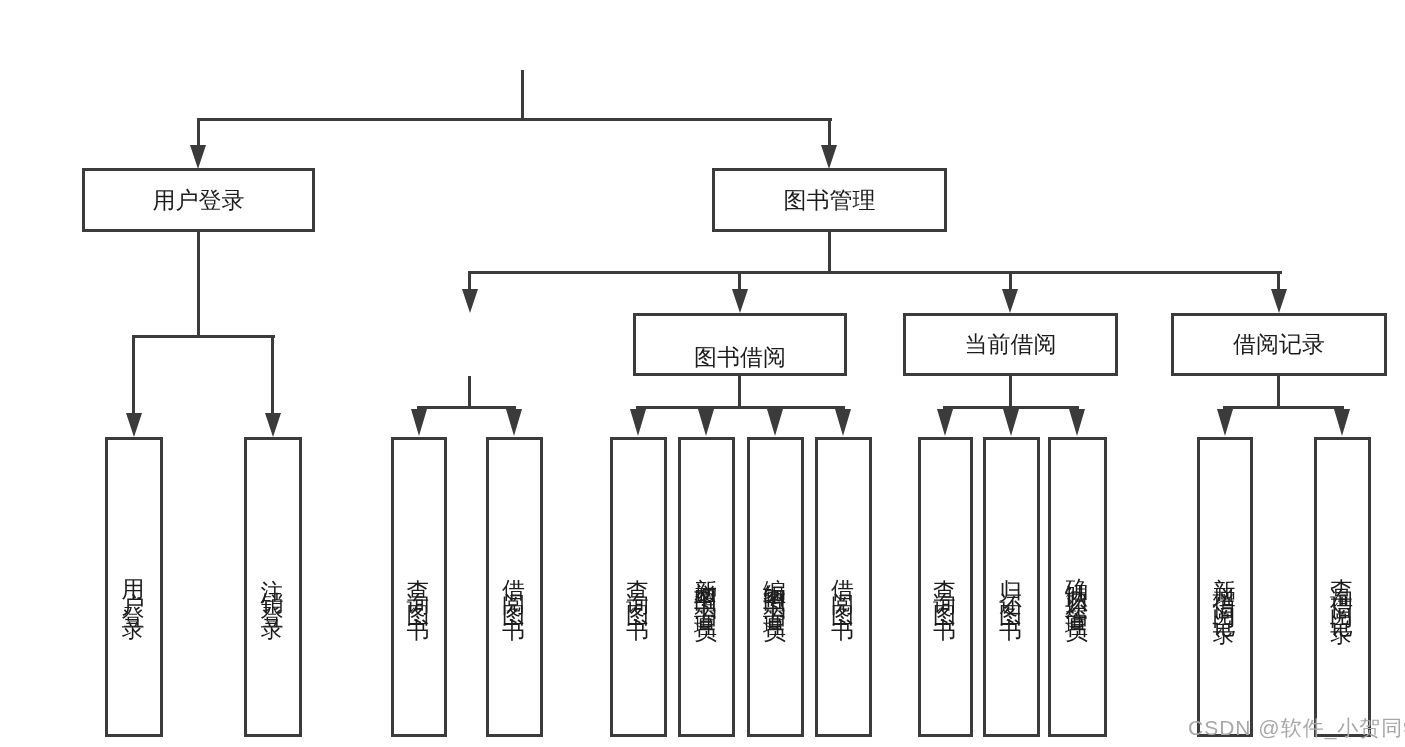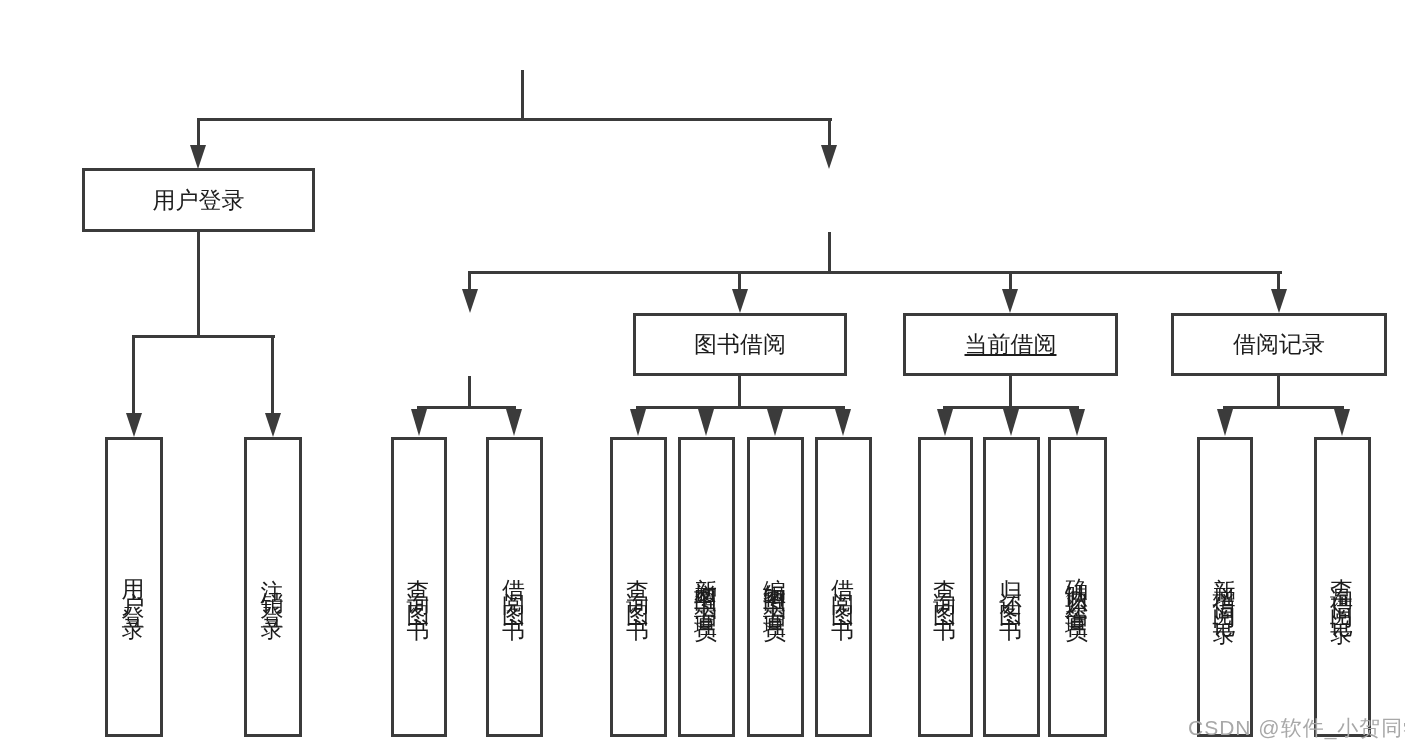--- a/index.html
+++ b/index.html
@@ -72,43 +72,46 @@
   <div class="vline" style="left:521px;top:70px;height:50px;"></div>
   <div class="hline" style="left:197px;top:118px;width:635px;"></div>
   <div class="vline" style="left:197px;top:118px;height:32px;"></div>
   <div class="arrow" style="left:190px;top:145px;"></div>
   <div class="vline" style="left:828px;top:118px;height:32px;"></div>
   <div class="arrow" style="left:821px;top:145px;"></div>
 
   <div class="box" style="left:82px;top:168px;width:233px;height:64px;">
     <span>用户登录</span>
   </div>
+  <div class="box" style="left:712px;top:168px;width:235px;height:64px;">
+    <span>图书管理</span>
+  </div>
 
   <div class="vline" style="left:197px;top:232px;height:106px;"></div>
   <div class="hline" style="left:132px;top:335px;width:143px;"></div>
   <div class="vline" style="left:132px;top:335px;height:80px;"></div>
   <div class="arrow" style="left:126px;top:413px;"></div>
   <div class="vline" style="left:271px;top:335px;height:80px;"></div>
   <div class="arrow" style="left:265px;top:413px;"></div>
 
   <div class="vline" style="left:828px;top:232px;height:42px;"></div>
   <div class="hline" style="left:468px;top:271px;width:814px;"></div>
   <div class="vline" style="left:468px;top:271px;height:22px;"></div>
   <div class="arrow" style="left:462px;top:289px;"></div>
   <div class="vline" style="left:738px;top:271px;height:22px;"></div>
   <div class="arrow" style="left:732px;top:289px;"></div>
   <div class="vline" style="left:1009px;top:271px;height:22px;"></div>
   <div class="arrow" style="left:1002px;top:289px;"></div>
   <div class="vline" style="left:1277px;top:271px;height:22px;"></div>
   <div class="arrow" style="left:1271px;top:289px;"></div>
 
-  <div class="box" style="left:633px;top:313px;width:214px;height:63px;">
+  <div class="box" style="left:633px;top:313px;width:214px;height:63px;align-items:flex-end;">
     <span>图书借阅</span>
   </div>
-  <div class="box" style="left:903px;top:313px;width:215px;height:63px;text-decoration:underline;">
+  <div class="box" style="left:903px;top:313px;width:215px;height:63px;">
     <span>当前借阅</span>
   </div>
   <div class="box" style="left:1171px;top:313px;width:216px;height:63px;">
     <span>借阅记录</span>
   </div>
 
   <div class="vline" style="left:468px;top:376px;height:32px;"></div>
   <div class="hline" style="left:417px;top:406px;width:99px;"></div>
   <div class="arrow long" style="left:411px;top:409px;"></div>
   <div class="arrow long" style="left:506px;top:409px;"></div>

